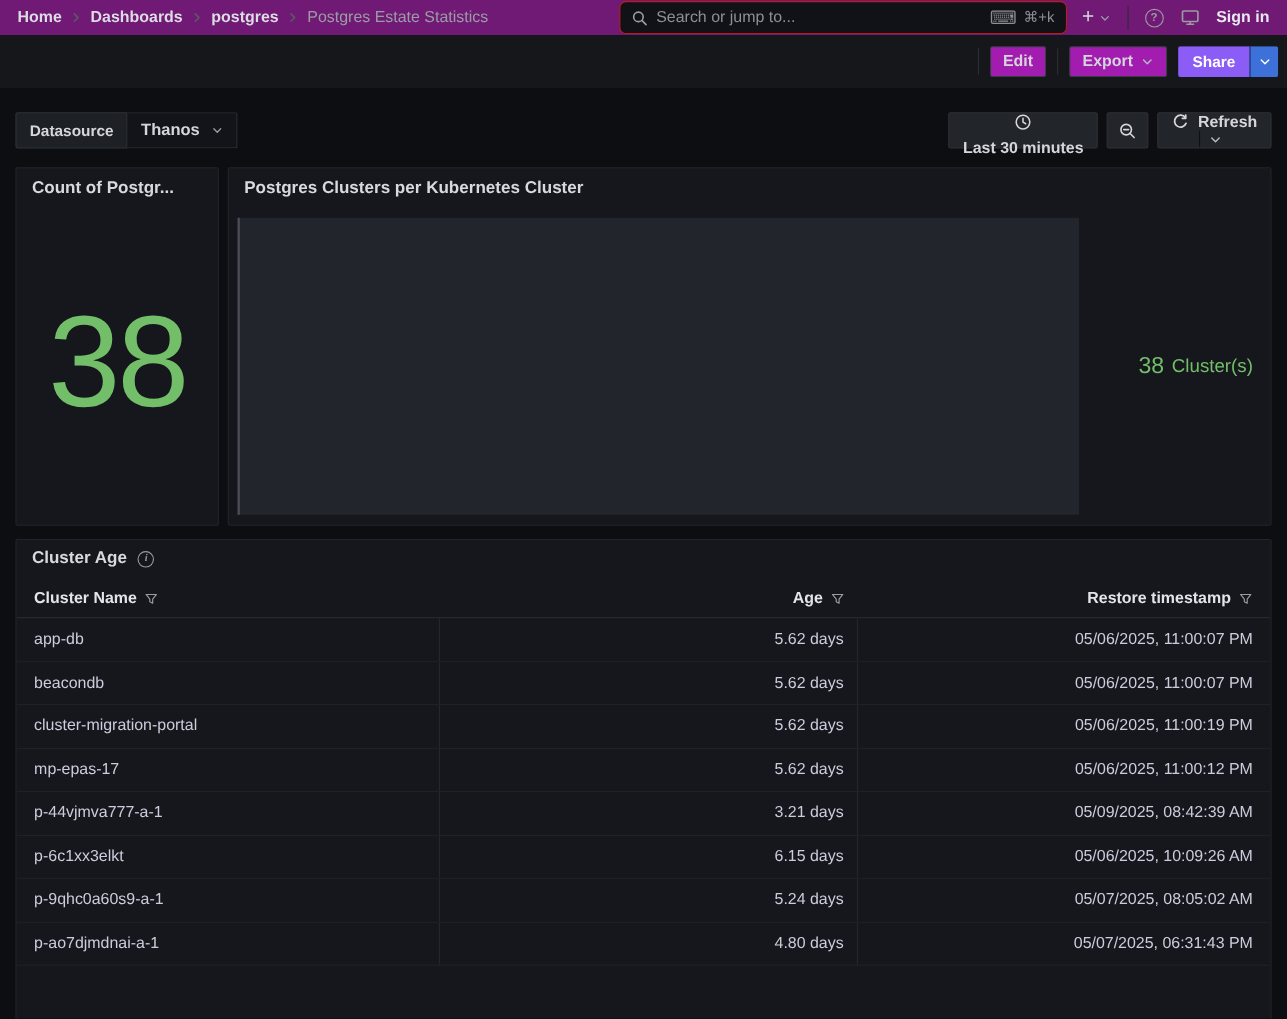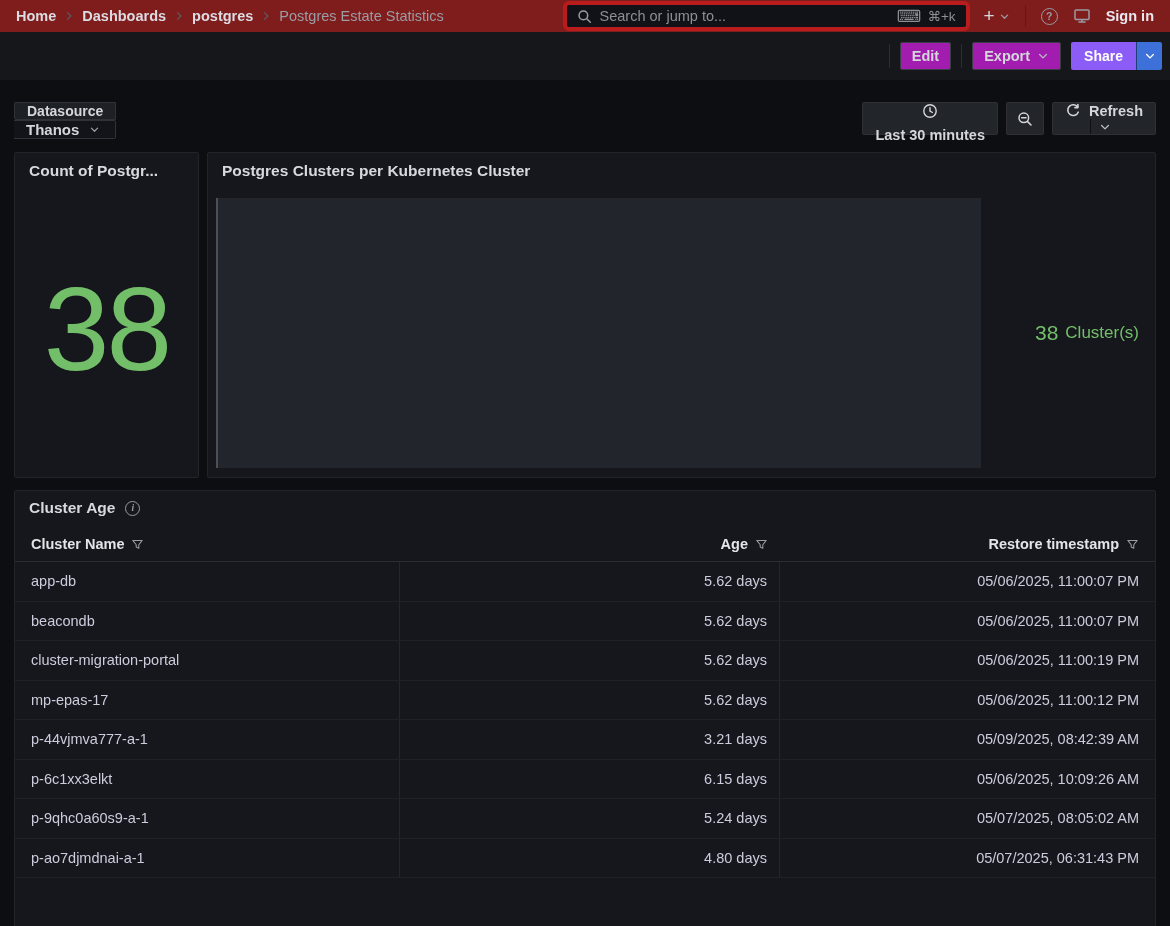--- a/index.html
+++ b/index.html
@@ -7,30 +7,30 @@
   body {
     background:#0d0e12;
     font-family:"Liberation Sans","DejaVu Sans",sans-serif;
     color:#ccccdc;
     position:relative;
   }
   svg { display:block; }
 
   
   .topnav {
-    height:32px; background:#7f1d1d;
+    height:32px; background:#701a75;
     display:flex; align-items:center;
     padding:0 16px; gap:14px;
   }
   .breadcrumb { display:flex; align-items:center; gap:7px; flex:1; min-width:0; }
   .crumb { font-size:14.5px; font-weight:700; color:#dcdce3; white-space:nowrap; cursor:pointer; }
   .crumb.current { color:#9b9ca5; font-weight:400; cursor:default; }
   .crumb-sep { color:#585b62; display:flex; }
   .searchbox {
-    width:407px; height:30px; border:4px solid #b91c1c; border-radius:6px;
+    width:407px; height:30px; border:1px solid #b91c1c; border-radius:6px;
     background:#111217; display:flex; align-items:center; gap:8px;
     padding:0 10px; color:#8d8f96;
   }
   .searchbox input {
     flex:1; background:transparent; border:none; outline:none;
     color:#ccccdc; font-size:14.5px; font-family:inherit;
   }
   .searchbox input::placeholder { color:#8d8f96; }
   .search-kbd { display:flex; align-items:center; gap:6px; color:#8d8f96; }
   .kbd-glyph { font-size:17px; line-height:1; }
@@ -66,21 +66,21 @@
     display:flex; align-items:center; padding:14px 13px;
   }
   .share-caret {
     background:#3d71d9; width:26px; display:flex; align-items:center; justify-content:center;
     border-left:1px solid rgba(10,20,40,0.55); color:#fff;
   }
 
   
   .content { padding:22px 14px 0 14px; }
   .controls-row { display:flex; align-items:center; justify-content:space-between; margin-bottom:17px; }
-  .ds-group { display:flex; height:33px;flex-direction:column; }
+  .ds-group { display:flex; height:33px; }
   .ds-label {
     display:flex; align-items:center; padding:0 12px; font-size:14px; font-weight:700;
     color:#d5d6dc; background:#1d2025; border:1px solid #2f3238;
     border-radius:2px 0 0 2px;
   }
   .ds-value {
     display:flex; align-items:center; gap:10px; padding:0 12px; font-size:15px; font-weight:700;
     color:#d5d6dc; background:#131419; border:1px solid #2f3238; border-left:none;
     border-radius:0 2px 2px 0; cursor:pointer;
   }

